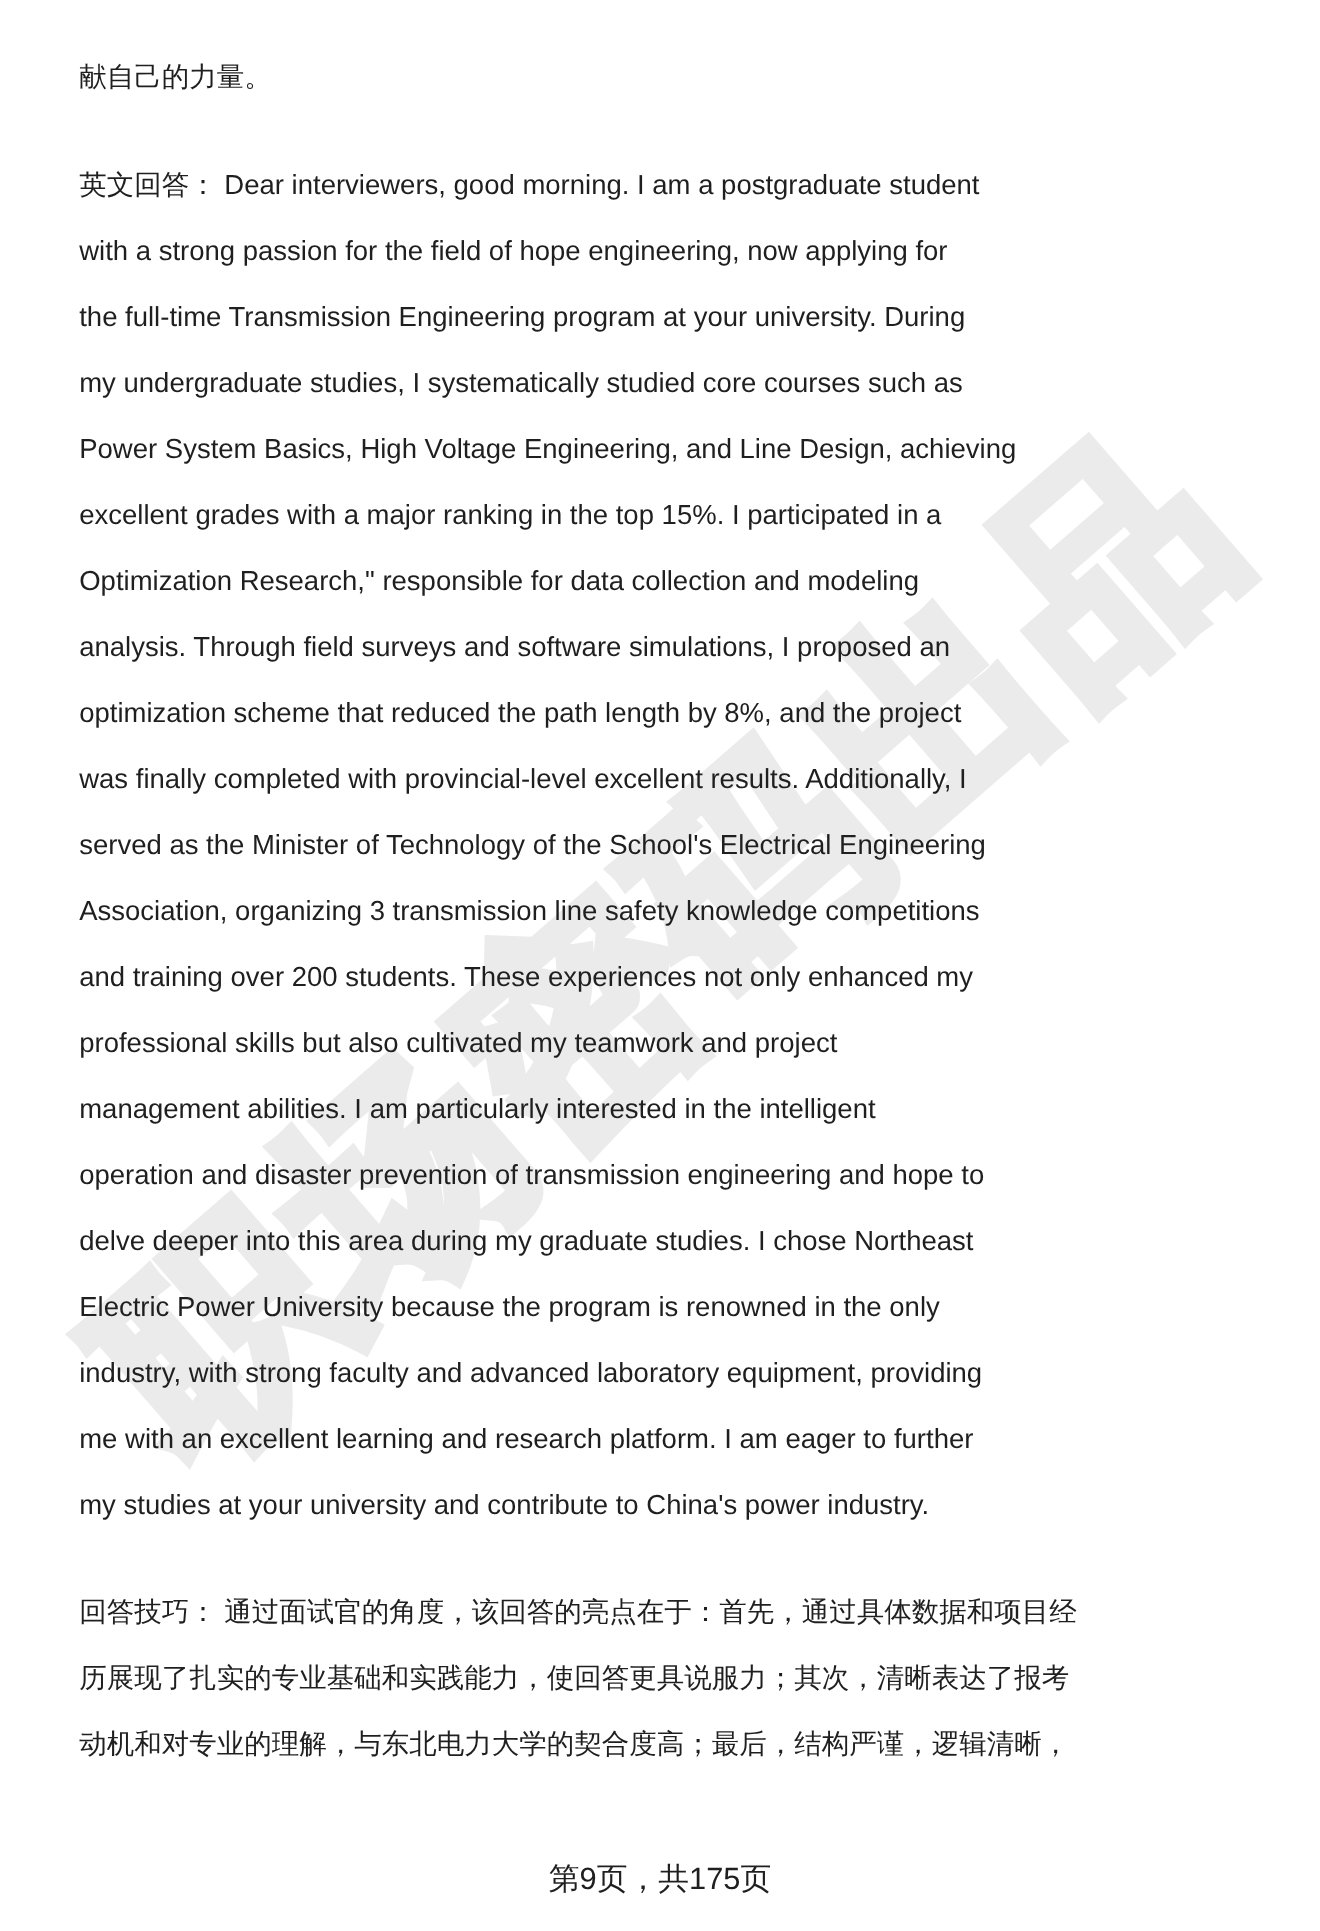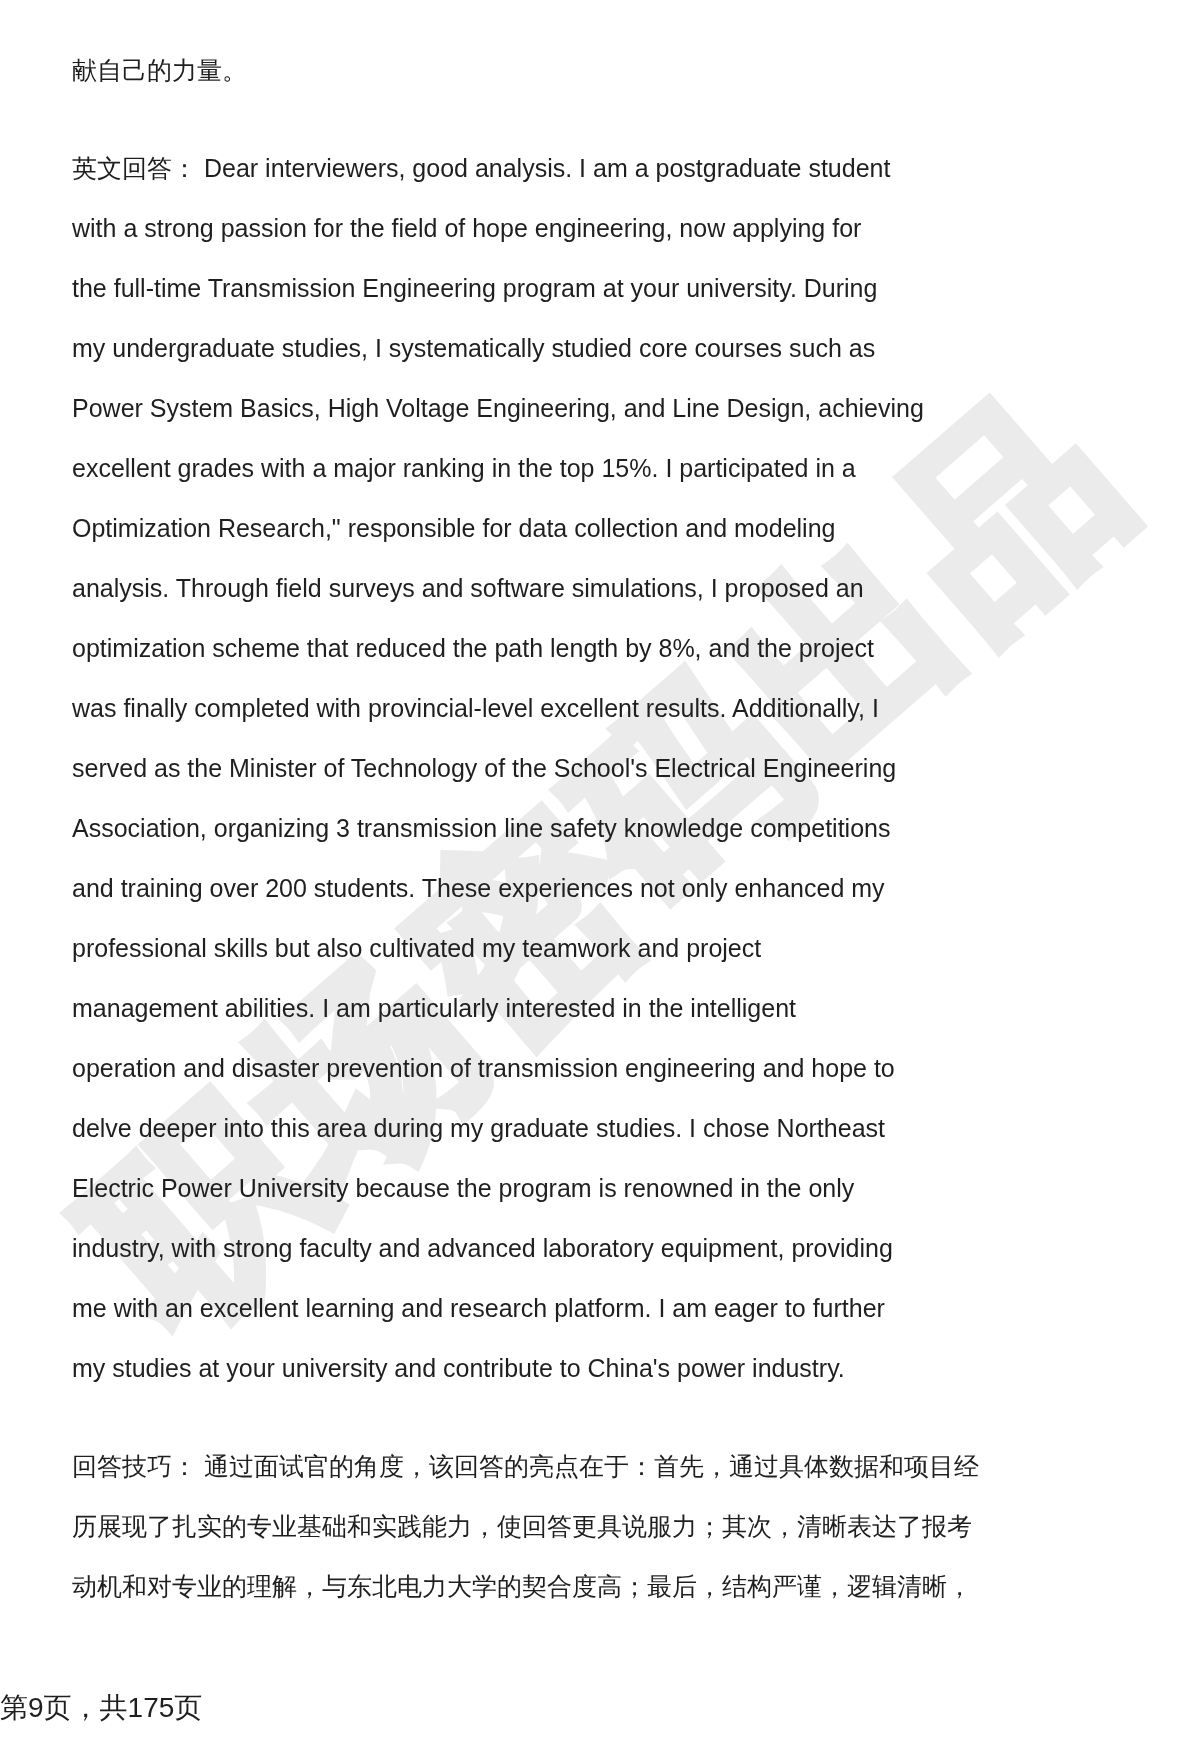--- a/index.html
+++ b/index.html
@@ -48,39 +48,39 @@
   }
   .line {
     white-space: nowrap;
   }
   .footer {
     position: absolute;
     left: 0;
     right: 0;
     top: 1678px;
     z-index: 1;
-    text-align: left;
+    text-align: center;
     font-size: 28px;
     line-height: 60px;
   }
 </style>
 </head>
 <body>
 
 <div class="page">
 
   <div class="watermark">职场密码出品</div>
 
   <div class="content">
 
     <p class="para">献自己的力量。</p>
 
     <div class="para">
 
-        <div class="line">英文回答： Dear interviewers, good analysis. I am a postgraduate student</div>
+        <div class="line">英文回答： Dear interviewers, good morning. I am a postgraduate student</div>
 
         <div class="line">with a strong passion for the field of hope engineering, now applying for</div>
 
         <div class="line">the full-time Transmission Engineering program at your university. During</div>
 
         <div class="line">my undergraduate studies, I systematically studied core courses such as</div>
 
         <div class="line">Power System Basics, High Voltage Engineering, and Line Design, achieving</div>
 
         <div class="line">excellent grades with a major ranking in the top 15%. I participated in a</div>

